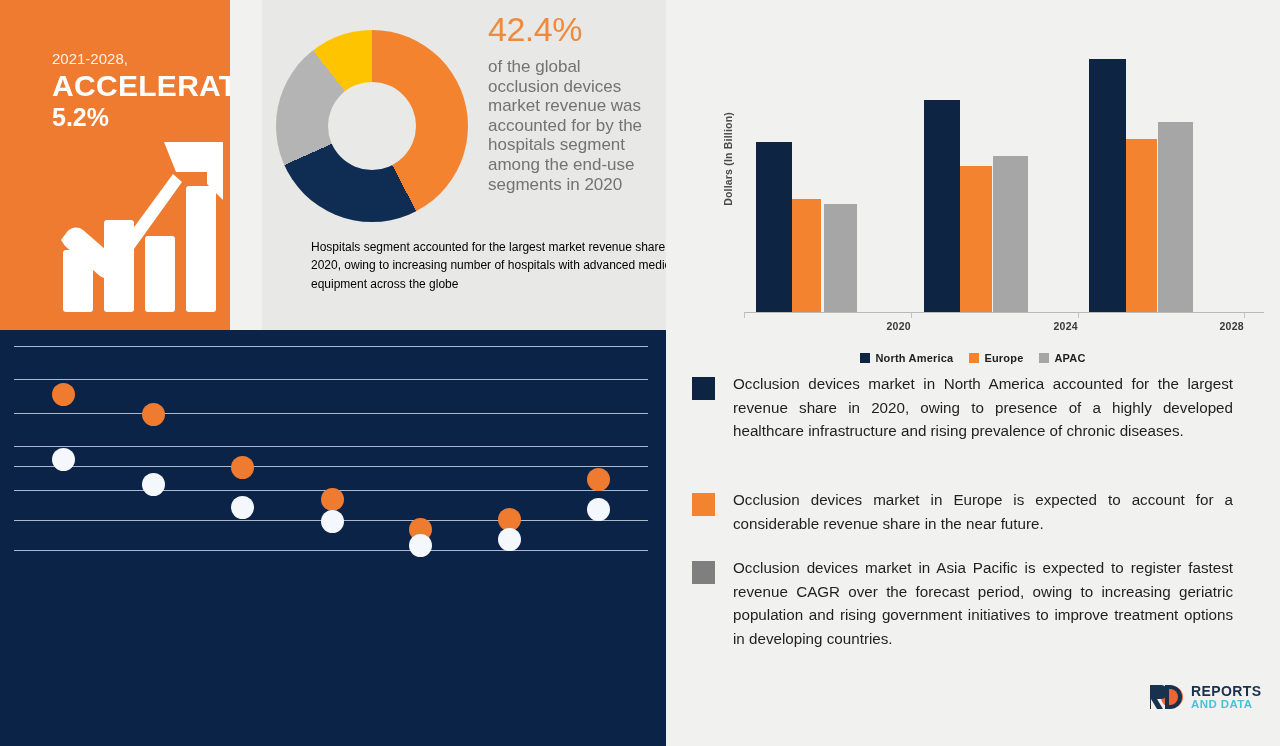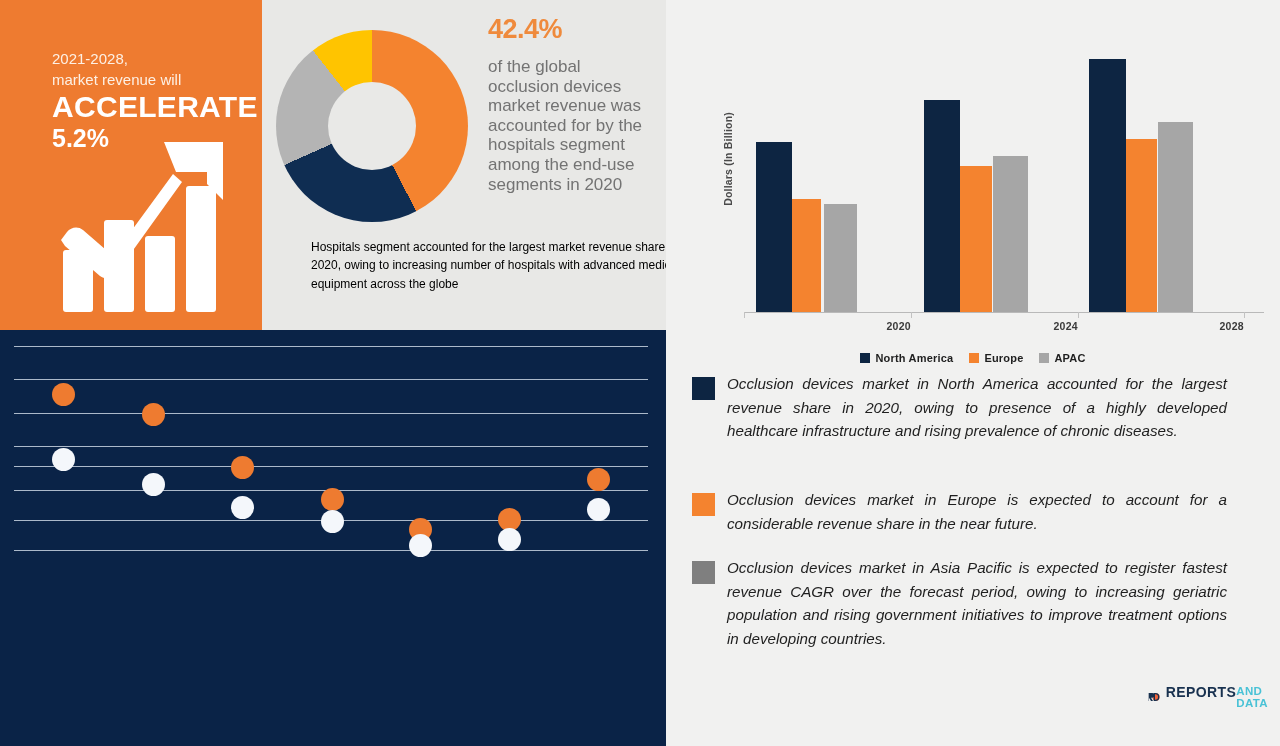--- a/index.html
+++ b/index.html
@@ -1,20 +1,20 @@
 <!DOCTYPE html>
 <html><head>
 <meta charset="utf-8">
 <style>
   html,body{margin:0;padding:0;background:#ffffff;}
   body{width:1280px;height:746px;overflow:hidden;font-family:"Liberation Sans",sans-serif;}
   .page{position:relative;width:1280px;height:746px;background:#f1f1f0;}
 
   
-  .panel-orange{position:absolute;left:0;top:0;width:262px;height:330px;background:#ee7b30;overflow:hidden;}
+  .panel-orange{position:absolute;left:0;top:0;width:230px;height:330px;background:#ee7b30;overflow:hidden;}
   .panel-donut{position:absolute;left:262px;top:0;width:404px;height:330px;background:#e8e8e6;overflow:hidden;}
   .panel-navy{position:absolute;left:0;top:330px;width:666px;height:416px;background:#0a2347;overflow:hidden;}
   .panel-right{position:absolute;left:666px;top:0;width:614px;height:746px;background:#f1f1f0;overflow:hidden;}
 
   
   .cagr-text{position:absolute;left:52px;top:48px;width:200px;color:#ffffff;}
   .cagr-l1{font-size:15px;line-height:21px;color:#fdf0e4;}
   .cagr-l2{font-size:15px;line-height:21px;color:#fdf0e4;}
   .cagr-big{font-size:30px;font-weight:bold;line-height:34px;letter-spacing:.3px;color:#ffffff;}
   .cagr-l4{font-size:15px;line-height:22px;color:#fdf0e4;margin-top:2px;}
@@ -24,21 +24,21 @@
   
   .donut-wrap{position:absolute;left:14px;top:30px;width:192px;height:192px;}
   .donut{width:192px;height:192px;border-radius:50%;
     background:conic-gradient(
       #f4832f 0deg 152.6deg,
       #0f2d52 152.6deg 246deg,
       #b4b4b4 246deg 322deg,
       #ffc400 322deg 360deg);}
   .donut-hole{position:absolute;left:52px;top:52px;width:88px;height:88px;border-radius:50%;background:#e9e9e7;}
   .donut-side{position:absolute;left:226px;top:12px;width:168px;}
-  .pct{font-size:27px;color:#ef8a3c;line-height:34px;font-weight:bold;letter-spacing:-.5px;}
+  .pct{font-size:34px;color:#ef8a3c;line-height:34px;font-weight:normal;letter-spacing:-.5px;}
   .pct-desc{font-size:17px;color:#737373;line-height:19.6px;margin-top:11px;}
   .donut-note{position:absolute;left:10px;top:238px;width:384px;font-size:12px;line-height:18.4px;color:#000000;margin-left:39px;}
 
   
   .dotchart{position:absolute;left:14px;top:8px;width:634px;height:230px;}
   .gridline{position:absolute;left:0;width:634px;height:1px;background:#c9d4e2;opacity:.85;}
   .dot{position:absolute;width:23px;height:23px;border-radius:50%;}
   .dot.o{background:#ee7b30;}
   .dot.w{background:#f4f7fb;}
   .ylabel{position:absolute;left:56px;top:112px;writing-mode:vertical-rl;transform:rotate(180deg);
@@ -47,40 +47,39 @@
   .baseline{position:absolute;left:78px;top:312px;width:520px;height:1px;background:#b9b9b9;}
   .bar{position:absolute;bottom:0;}
   .bar.na{background:#0d2542;}
   .bar.eu{background:#f4832f;}
   .bar.ap{background:#a6a6a6;}
   .bar-tick{position:absolute;top:312px;width:1px;height:6px;background:#c2c2c2;}
   .bar-xlab{position:absolute;top:320px;text-align:right;font-size:10.5px;font-weight:bold;color:#3a3a3a;letter-spacing:.3px;}
   .bar-legend{position:absolute;left:0;top:352px;width:614px;display:flex;justify-content:center;align-items:center;gap:16px;}
   .bl-item{display:flex;align-items:center;gap:5px;font-size:11px;font-weight:bold;color:#1e1e1e;letter-spacing:.2px;}
   .bl-sq{width:10px;height:10px;display:inline-block;}
-  .rb{position:absolute;display:flex;gap:12px;font-style:italic;}
+  .rb{position:absolute;display:flex;gap:18px;}
   .rb-sq{width:23px;height:23px;flex:0 0 23px;margin-top:5px;}
   .rb-text{font-size:15.2px;line-height:23.5px;color:#1f1f1f;text-align:justify;width:500px;}
 
   
   .logo{position:absolute;left:1148px;top:676px;width:120px;height:42px;display:flex;align-items:center;gap:5px;}
   .logo-mark{position:relative;width:38px;height:30px;}
-  .logo-txt{display:flex;flex-direction:row;line-height:1;}
+  .logo-txt{display:flex;flex-direction:column;line-height:1;}
   .logo-t1{font-size:14px;font-weight:bold;color:#18314f;letter-spacing:.4px;}
   .logo-t2{font-size:11.5px;font-weight:bold;color:#49c2d6;letter-spacing:.4px;margin-top:1px;}
 </style>
 </head>
 <body>
 
 <div class="page">
 
   <div class="panel-orange">
     <div class="cagr-text">
       <div class="cagr-l1">2021-2028,</div>
-      <div class="cagr-l2">market revenue will</div>
       <div class="cagr-big">ACCELERATE</div>
       <div class="cagr-num">5.2%</div>
     </div>
     <svg class="growth-icon" viewBox="0 0 180 190">
       <g fill="#ffffff">
         <rect x="8" y="122" width="30" height="62" rx="3"></rect>
         <rect x="49" y="92" width="30" height="92" rx="3"></rect>
         <rect x="90" y="108" width="30" height="76" rx="3"></rect>
         <rect x="131" y="58" width="30" height="126" rx="3"></rect>
         <path d="M6 112 L12 104 C16 99 23 98 28 102 L58 128 L118 46 L127 54 L61 146 C57 151 50 152 45 148 L10 118 Z"></path>

